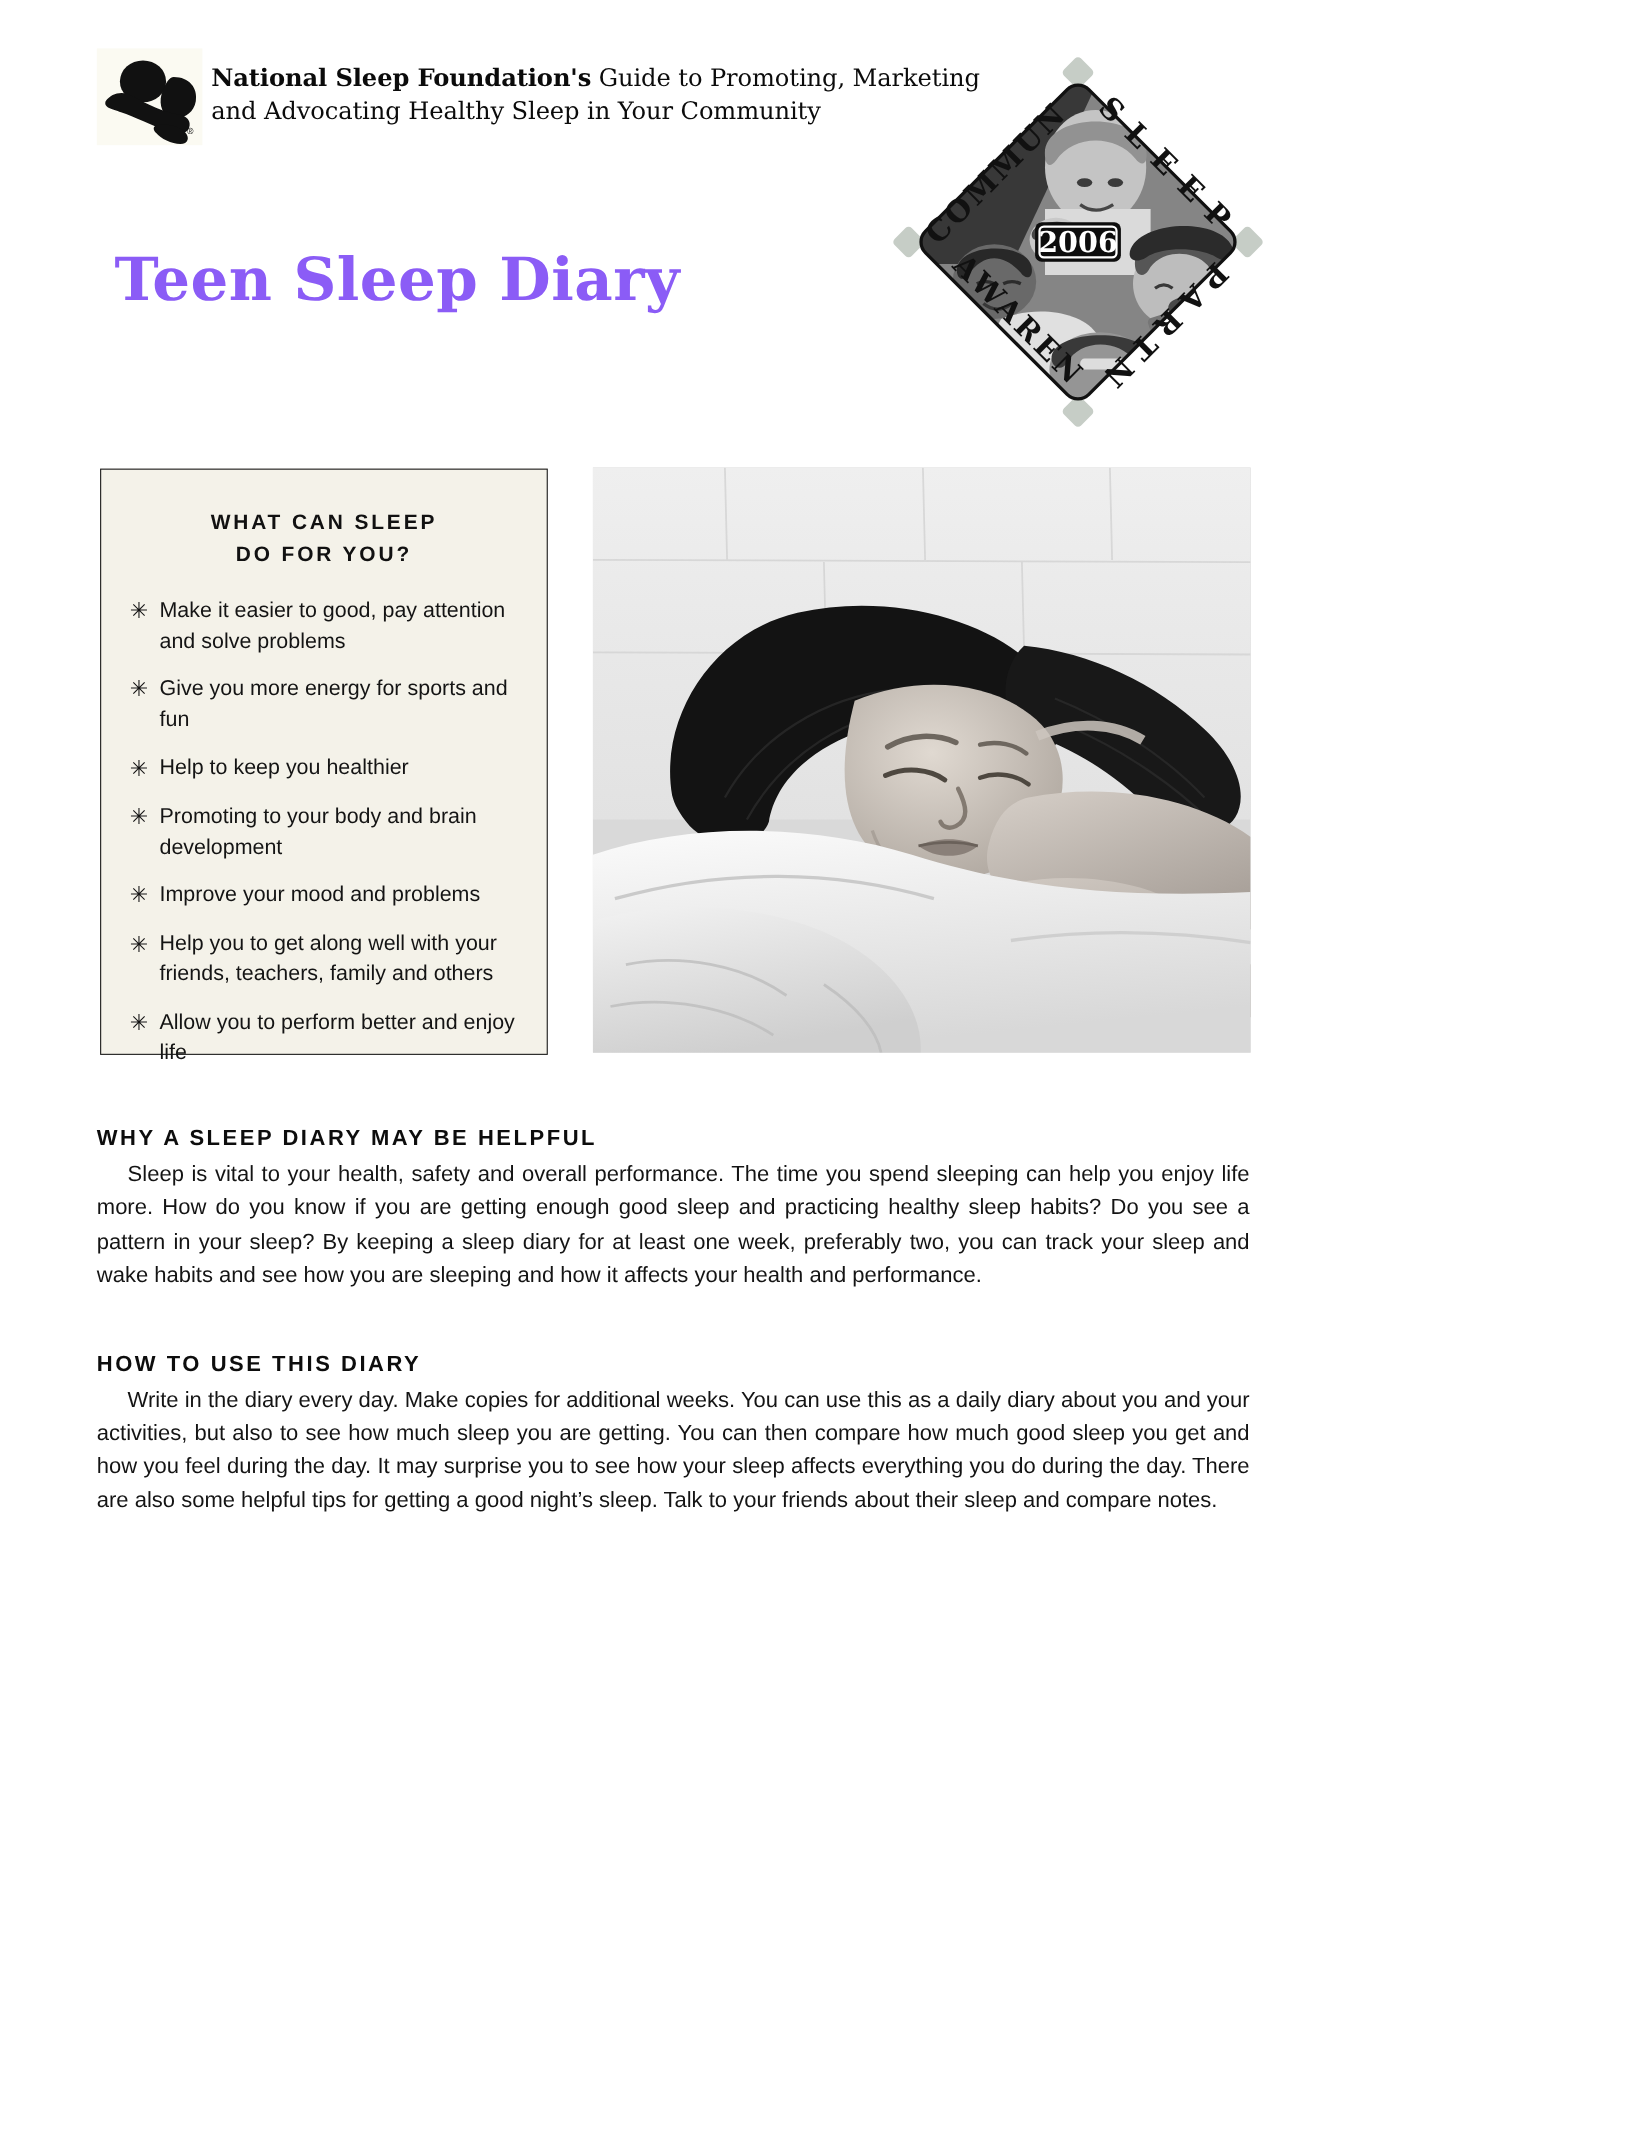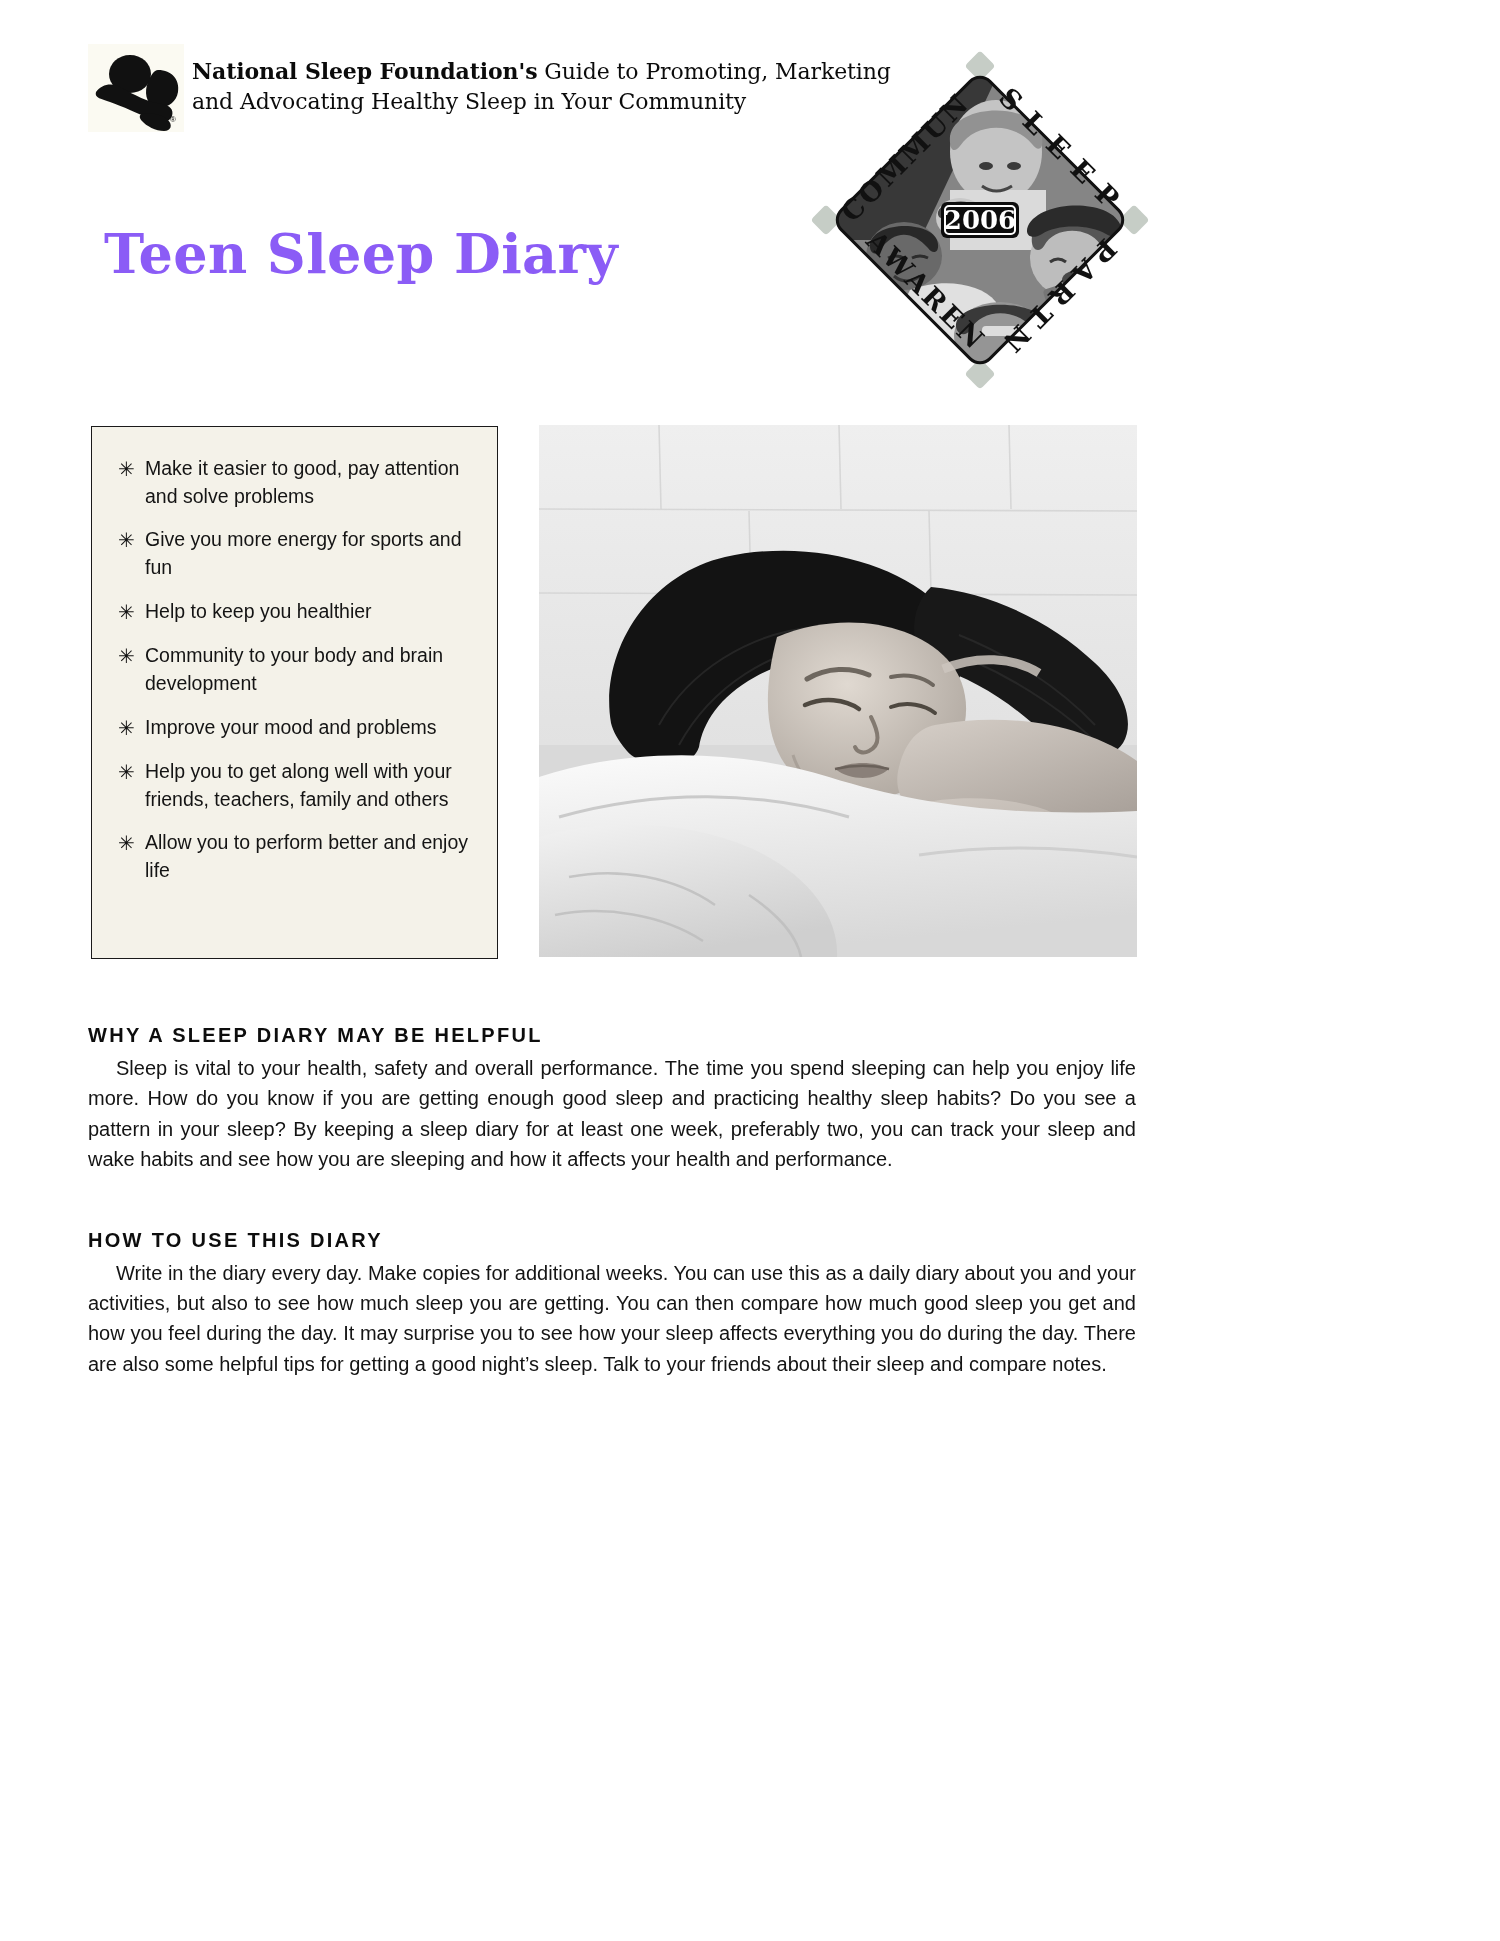--- a/index.html
+++ b/index.html
@@ -245,36 +245,40 @@
 
       <g>
         <rect x="141" y="162" width="78" height="36" rx="6" fill="#0d0d0d"></rect>
         <rect x="145" y="166" width="70" height="28" rx="4" fill="none" stroke="#fff" stroke-width="2"></rect>
         <text x="180" y="189" text-anchor="middle" font-family="'DejaVu Serif','Liberation Serif',serif" font-weight="700" font-size="26" fill="#ffffff">2006</text>
       </g>
     </svg>
   </div>
 
   <div class="sidebar-box">
+    <div class="sidebar-title">
+      <span class="line">WHAT CAN SLEEP</span>
+      <span class="line">DO FOR YOU?</span>
+    </div>
     <ul class="bullet-list">
       <li class="bullet-item">
         <span class="bullet-glyph">✳</span>
         <span class="bullet-text">Make it easier to good, pay attention and solve problems</span>
       </li>
       <li class="bullet-item">
         <span class="bullet-glyph">✳</span>
         <span class="bullet-text">Give you more energy for sports and fun</span>
       </li>
       <li class="bullet-item">
         <span class="bullet-glyph">✳</span>
         <span class="bullet-text">Help to keep you healthier</span>
       </li>
       <li class="bullet-item">
         <span class="bullet-glyph">✳</span>
-        <span class="bullet-text">Community to your body and brain development</span>
+        <span class="bullet-text">Promoting to your body and brain development</span>
       </li>
       <li class="bullet-item">
         <span class="bullet-glyph">✳</span>
         <span class="bullet-text">Improve your mood and problems</span>
       </li>
       <li class="bullet-item">
         <span class="bullet-glyph">✳</span>
         <span class="bullet-text">Help you to get along well with your friends, teachers, family and others</span>
       </li>
       <li class="bullet-item">

